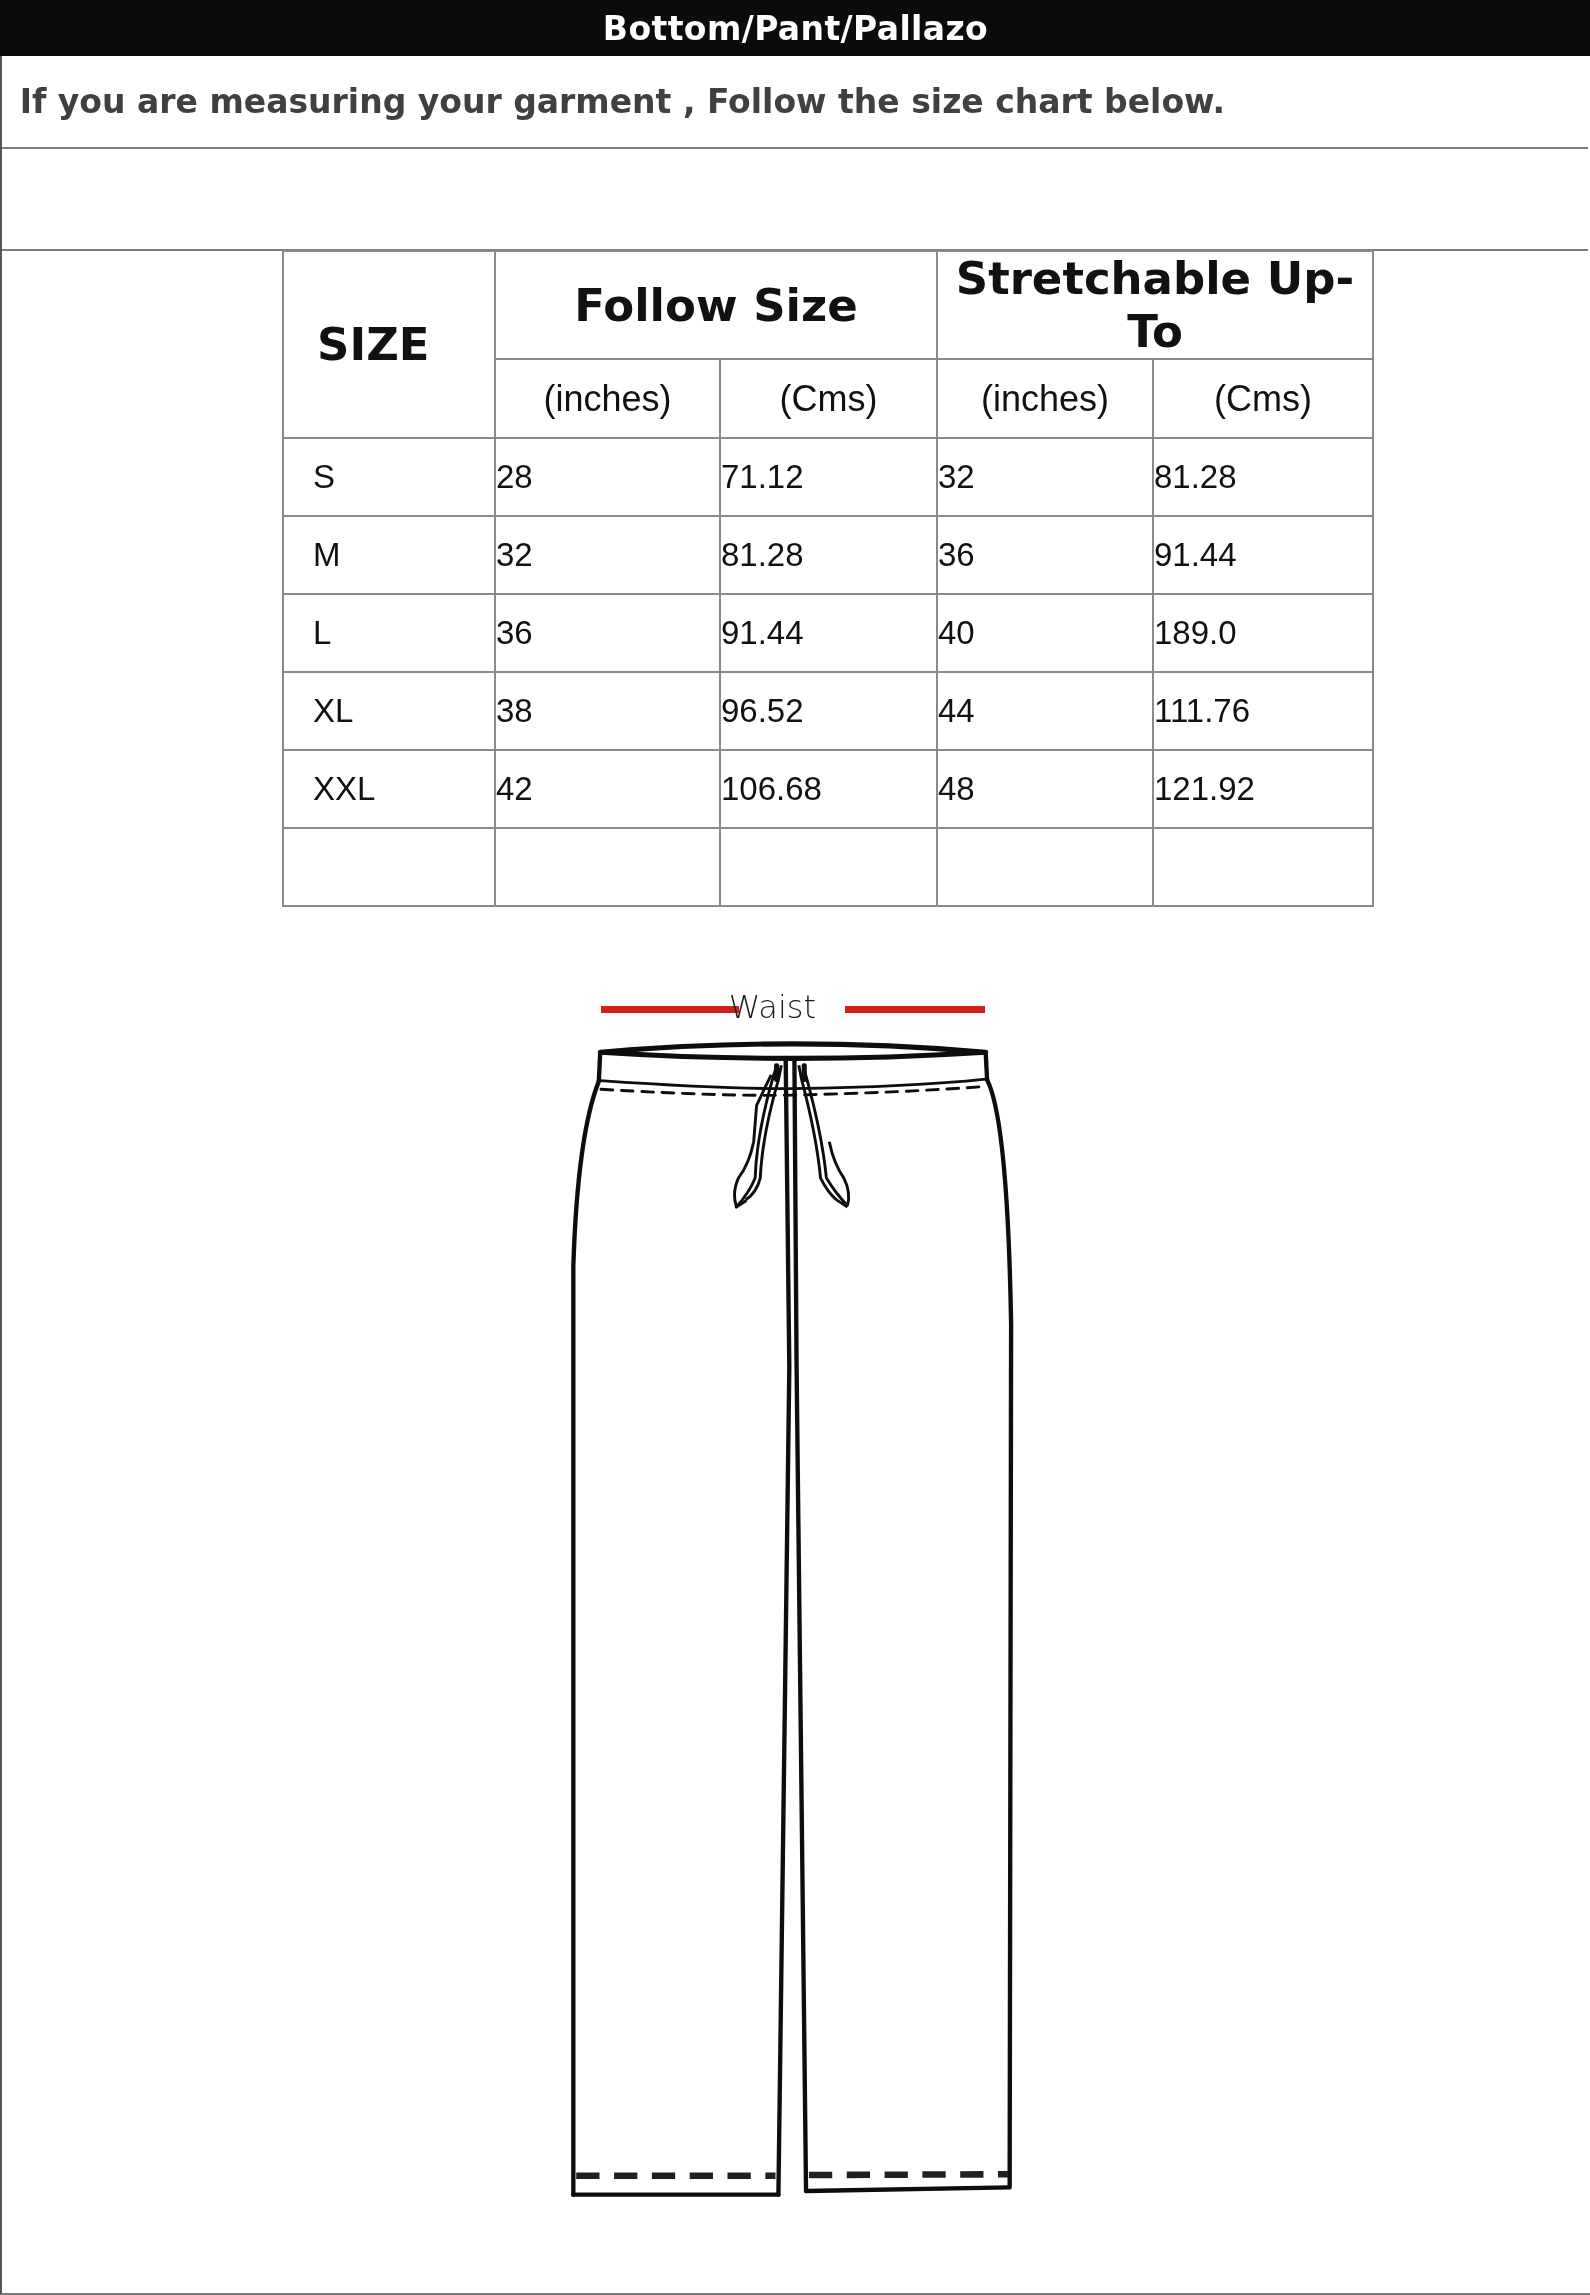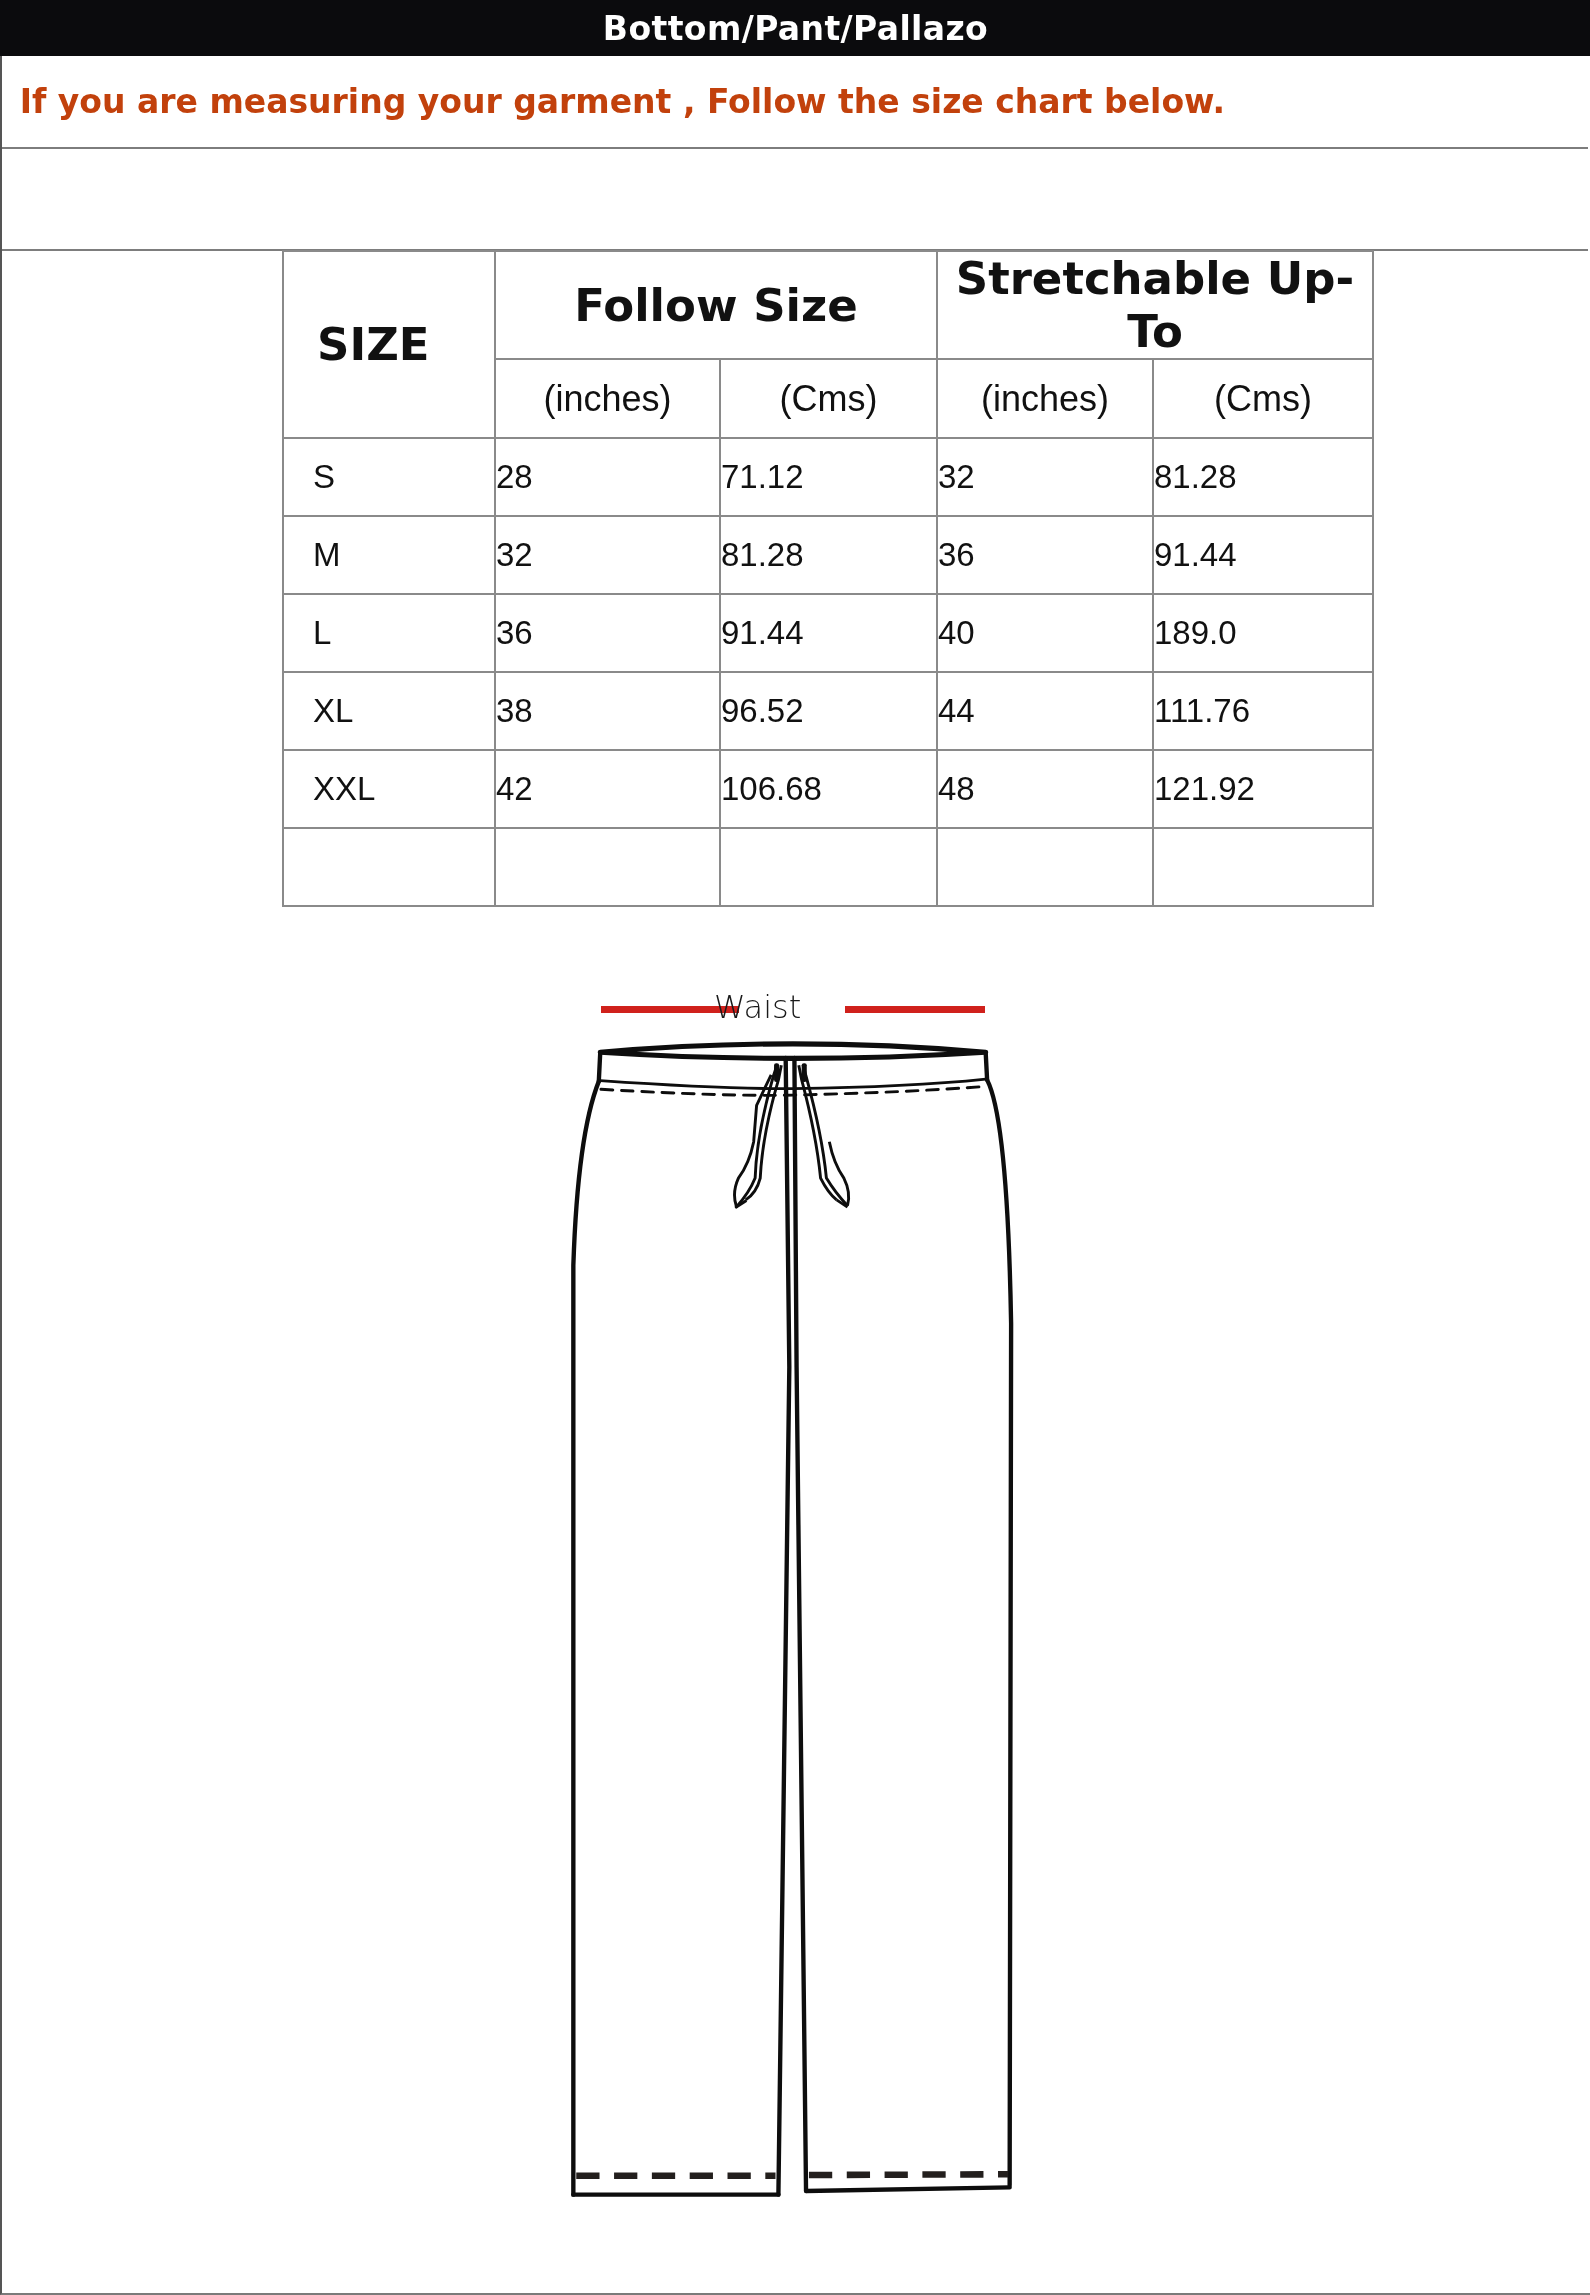--- a/index.html
+++ b/index.html
@@ -1,29 +1,29 @@
 <!DOCTYPE html>
 <html style="font-size:11.6px"><head>
 <meta charset="utf-8">
 <style>
   html, body { margin:0; padding:0; background:#ffffff; }
   body { width:1591px; height:2295px; position:relative; overflow:hidden; font-family:"DejaVu Sans", sans-serif; }
   .frame { position:absolute; left:0; top:0; width:1588px; height:2293px; border-left:2.2px solid #555; border-right:2.2px solid #555; border-bottom:2.9px solid #7a7a7a; box-sizing:content-box; }
   .title-bar { position:absolute; left:0; top:0; width:1591px; height:56px; background:#0b0b0d; color:#fff; display:flex; align-items:center; justify-content:center; font-weight:bold; font-size:33px; letter-spacing:0.4px; }
-  .instruction { position:absolute; left:2.2px; top:56px; width:1586px; height:93px; border-bottom:2.2px solid #7d7d7d; display:flex; align-items:center; padding-left:17.5px; box-sizing:border-box; font-weight:bold; font-size:33px; color:#c2410c; }
+  .instruction { position:absolute; left:2.2px; top:56px; width:1586px; height:93px; border-bottom:2.2px solid #7d7d7d; display:flex; align-items:center; padding-left:17.5px; box-sizing:border-box; font-weight:bold; font-size:33px; color:#404040; }
   .spacer-row { position:absolute; left:2.2px; top:149px; width:1586px; height:102px; border-bottom:2.2px solid #7d7d7d; box-sizing:border-box; }
   table.size-chart { position:absolute; left:282px; top:250px; border-collapse:collapse; font-family:"Liberation Sans", sans-serif; color:#111; }
   table.size-chart td, table.size-chart th { border:2.2px solid #8a8a8a; padding:0; }
   .h-size { width:177px; font-family:"DejaVu Sans", sans-serif; font-weight:bold; font-size:45px; text-align:left; padding-left:33px !important; }
   .h-group { height:79px; font-family:"DejaVu Sans", sans-serif; font-weight:bold; font-size:45px; text-align:center; }
   .h-unit { height:77px; font-size:36px; font-weight:normal; text-align:center; }
   td.cell { height:76px; font-size:33px; }
   td.size-label { text-align:left; padding-left:29px !important; font-size:33px; }
   .c1 { width:177px; } .c2 { width:223px; } .c3 { width:215px; } .c4 { width:214px; } .c5 { width:218px; }
-  .waist-label { position:absolute; left:714px; top:988px; width:102px; text-align:left; font-size:32px; color:#1a1a1a; font-family:"DejaVu Sans", sans-serif; font-weight:300; }
+  .waist-label { position:absolute; left:714px; top:988px; width:102px; text-align:right; font-size:32px; color:#1a1a1a; font-family:"DejaVu Sans", sans-serif; font-weight:300; }
   .red-line { position:absolute; height:6.5px; background:#d0211c; top:1006px; }
   svg.pants { position:absolute; left:0; top:0; }
 </style>
 </head>
 <body>
 
 <div class="frame"></div>
 
 <div class="title-bar">Bottom/Pant/Pallazo</div>
 

